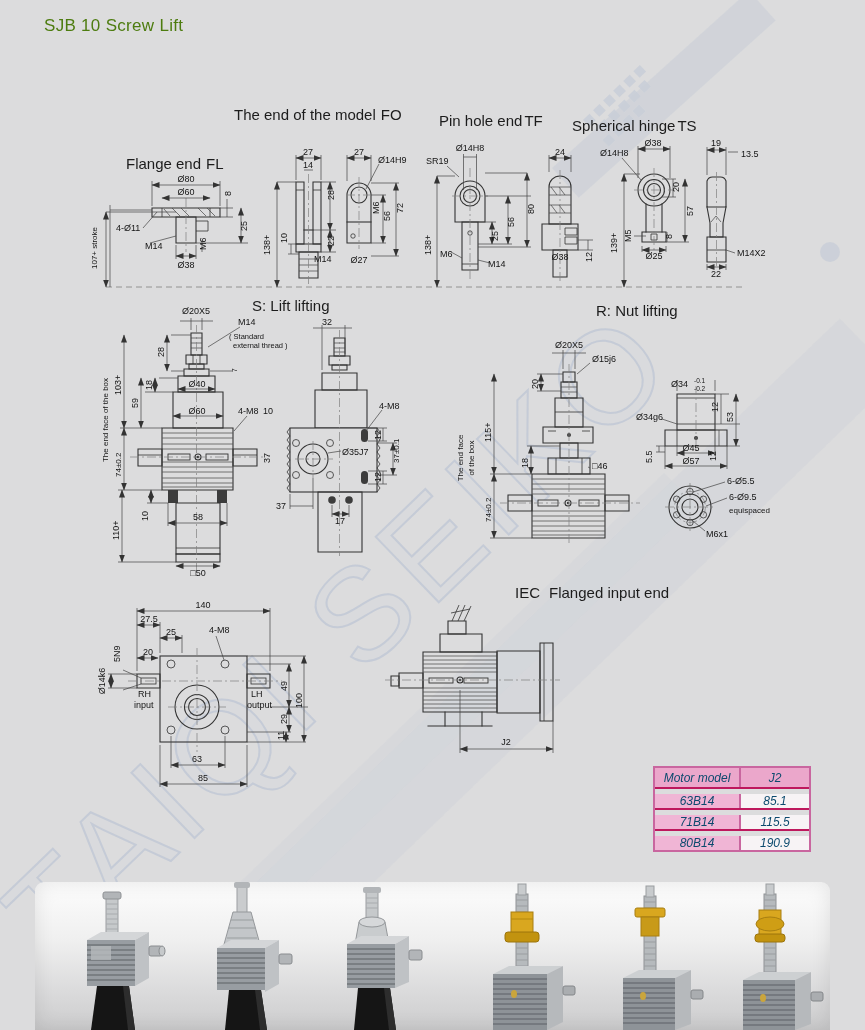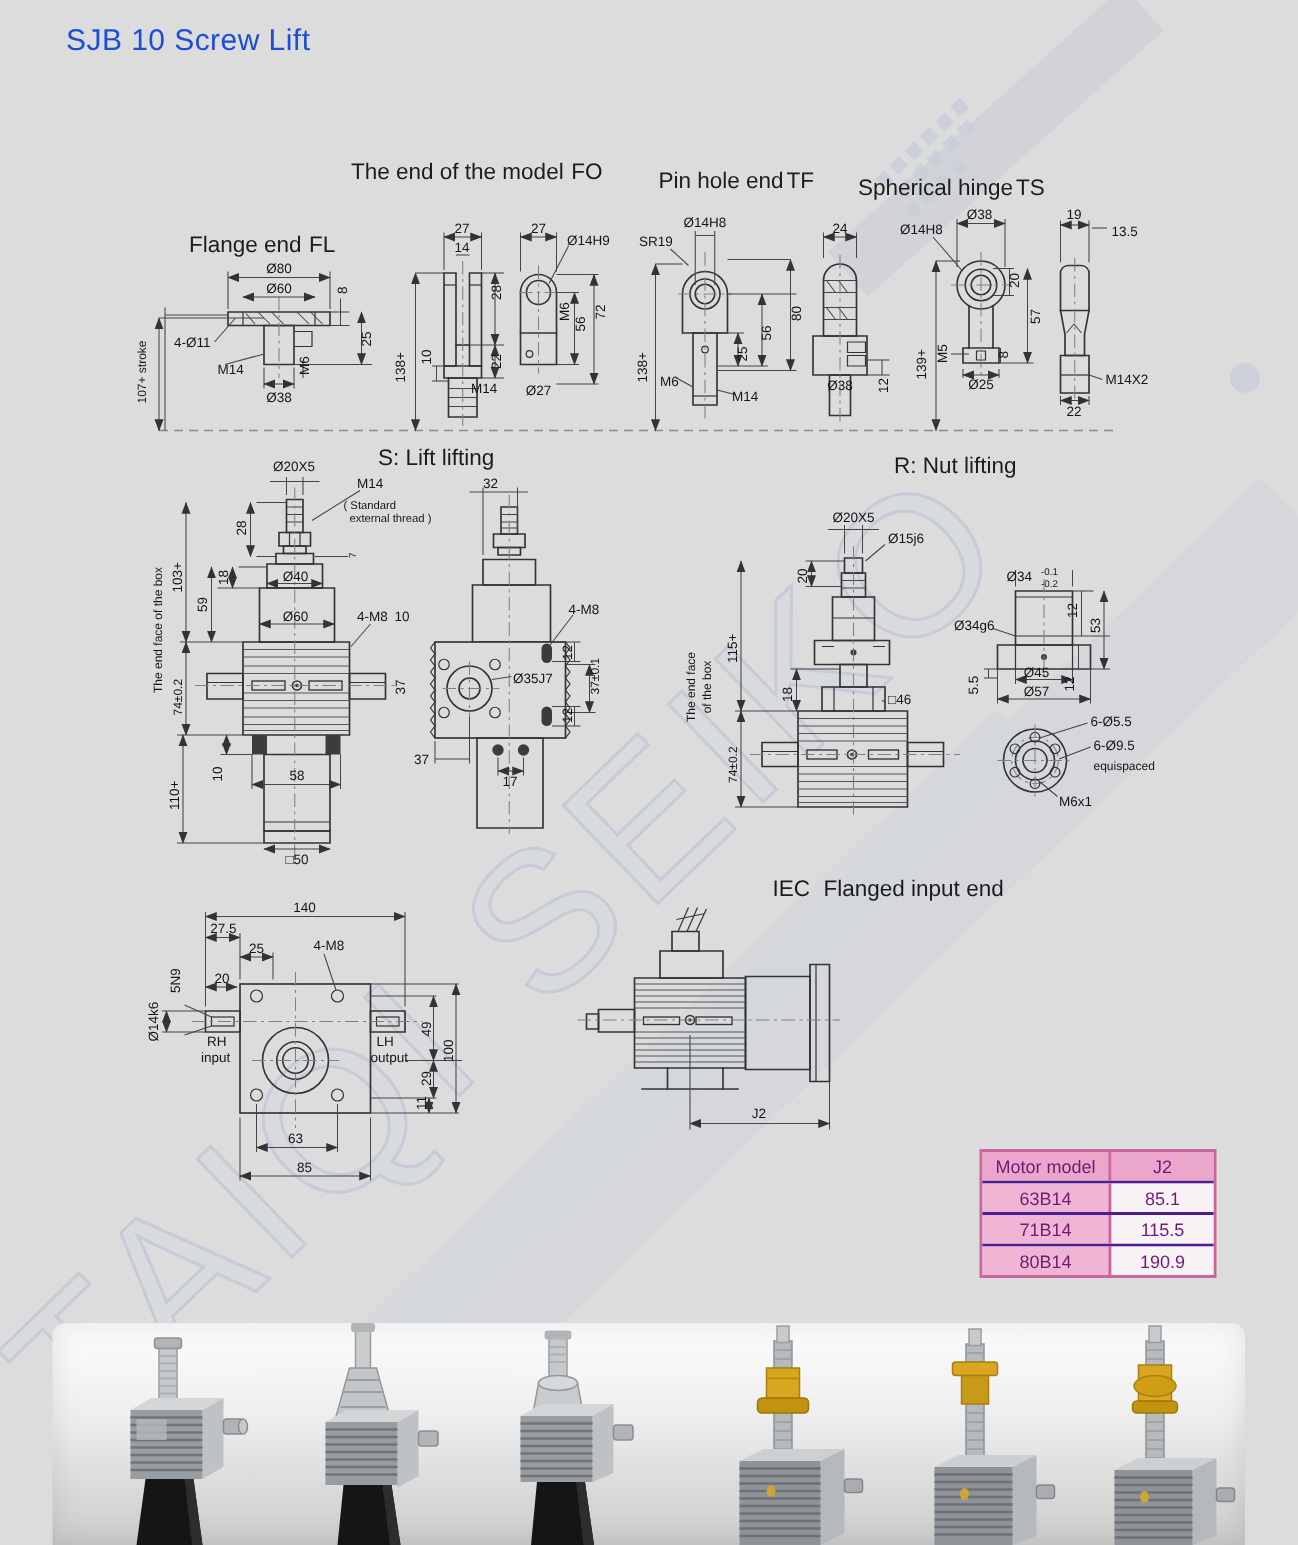--- a/index.html
+++ b/index.html
@@ -1,41 +1,41 @@
 <!DOCTYPE html>
 <html><head>
 <meta charset="utf-8">
 <style>
   html,body{margin:0;padding:0;background:#bfbfbf;}
   #page{position:relative;width:865px;height:1030px;background:#dcdcdd;overflow:hidden;
         font-family:"Liberation Sans",sans-serif;}
   svg{position:absolute;left:0;top:0;}
-  .page-title{position:absolute;left:44px;top:16px;font-size:20px;letter-spacing:.3px;color:#1d4ed8;}
+  .page-title{position:absolute;left:44px;top:16px;font-size:17px;letter-spacing:.3px;color:#4d7c0f;}
   .dtitle{position:absolute;color:#1c1c1c;font-size:15px;white-space:nowrap;}
   .dtitle .code{margin-left:5px;}
   .dtitle .tight{margin-left:2px;}
   
   .ln{stroke:#333;stroke-width:1.1;fill:none;stroke-linecap:square;}
   .lt{stroke:#333;stroke-width:.8;fill:none;}
   .dm{stroke:#444;stroke-width:.7;fill:none;}
   .cl{stroke:#808080;stroke-width:.7;stroke-dasharray:9 3 2 3;fill:none;}
   .hz{stroke:#8a8a8a;stroke-width:.9;stroke-dasharray:6 4;fill:none;}
   .fin{stroke:#555;stroke-width:.8;}
   .dk{fill:#3c3c3c;stroke:none;}
   text{font-family:"Liberation Sans",sans-serif;fill:#141414;}
   .t{font-size:9px;}
   .t8{font-size:8px;}
   .t7{font-size:7.5px;}
   .t6{font-size:6.5px;}
   .mid{text-anchor:middle;}
   
   .motor-table{position:absolute;left:653px;top:766px;width:154px;border:2px solid #c9669f;}
   .t-row{display:flex;height:19px;}
-  .t-row + .t-row{border-top:2px solid #4c1d95;}
-  .t-cell{display:flex;align-items:center;justify-content:center;font-size:12px;color:#701a75;}
+  .t-row + .t-row{border-top:2px solid #be185d;align-items:flex-end;}
+  .t-cell{display:flex;align-items:center;justify-content:center;font-size:12px;color:#0c4a6e;font-style:italic;}
   .c1{width:84px;border-right:2px solid #c9669f;}
   .c2{flex:1;}
   .head .t-cell{background:#eba7cb;}
   .body .c1{background:#f0b5d5;}
   .body .c2{background:#f7f3f5;}
   
   .photo-panel{position:absolute;left:35px;top:882px;width:795px;height:148px;
      border-radius:9px 9px 0 0;
      background:linear-gradient(180deg,#fdfdfd 0%,#efefef 40%,#dadadb 75%,#cccccd 100%);
      box-shadow:inset 0 0 20px rgba(0,0,0,.10);}

